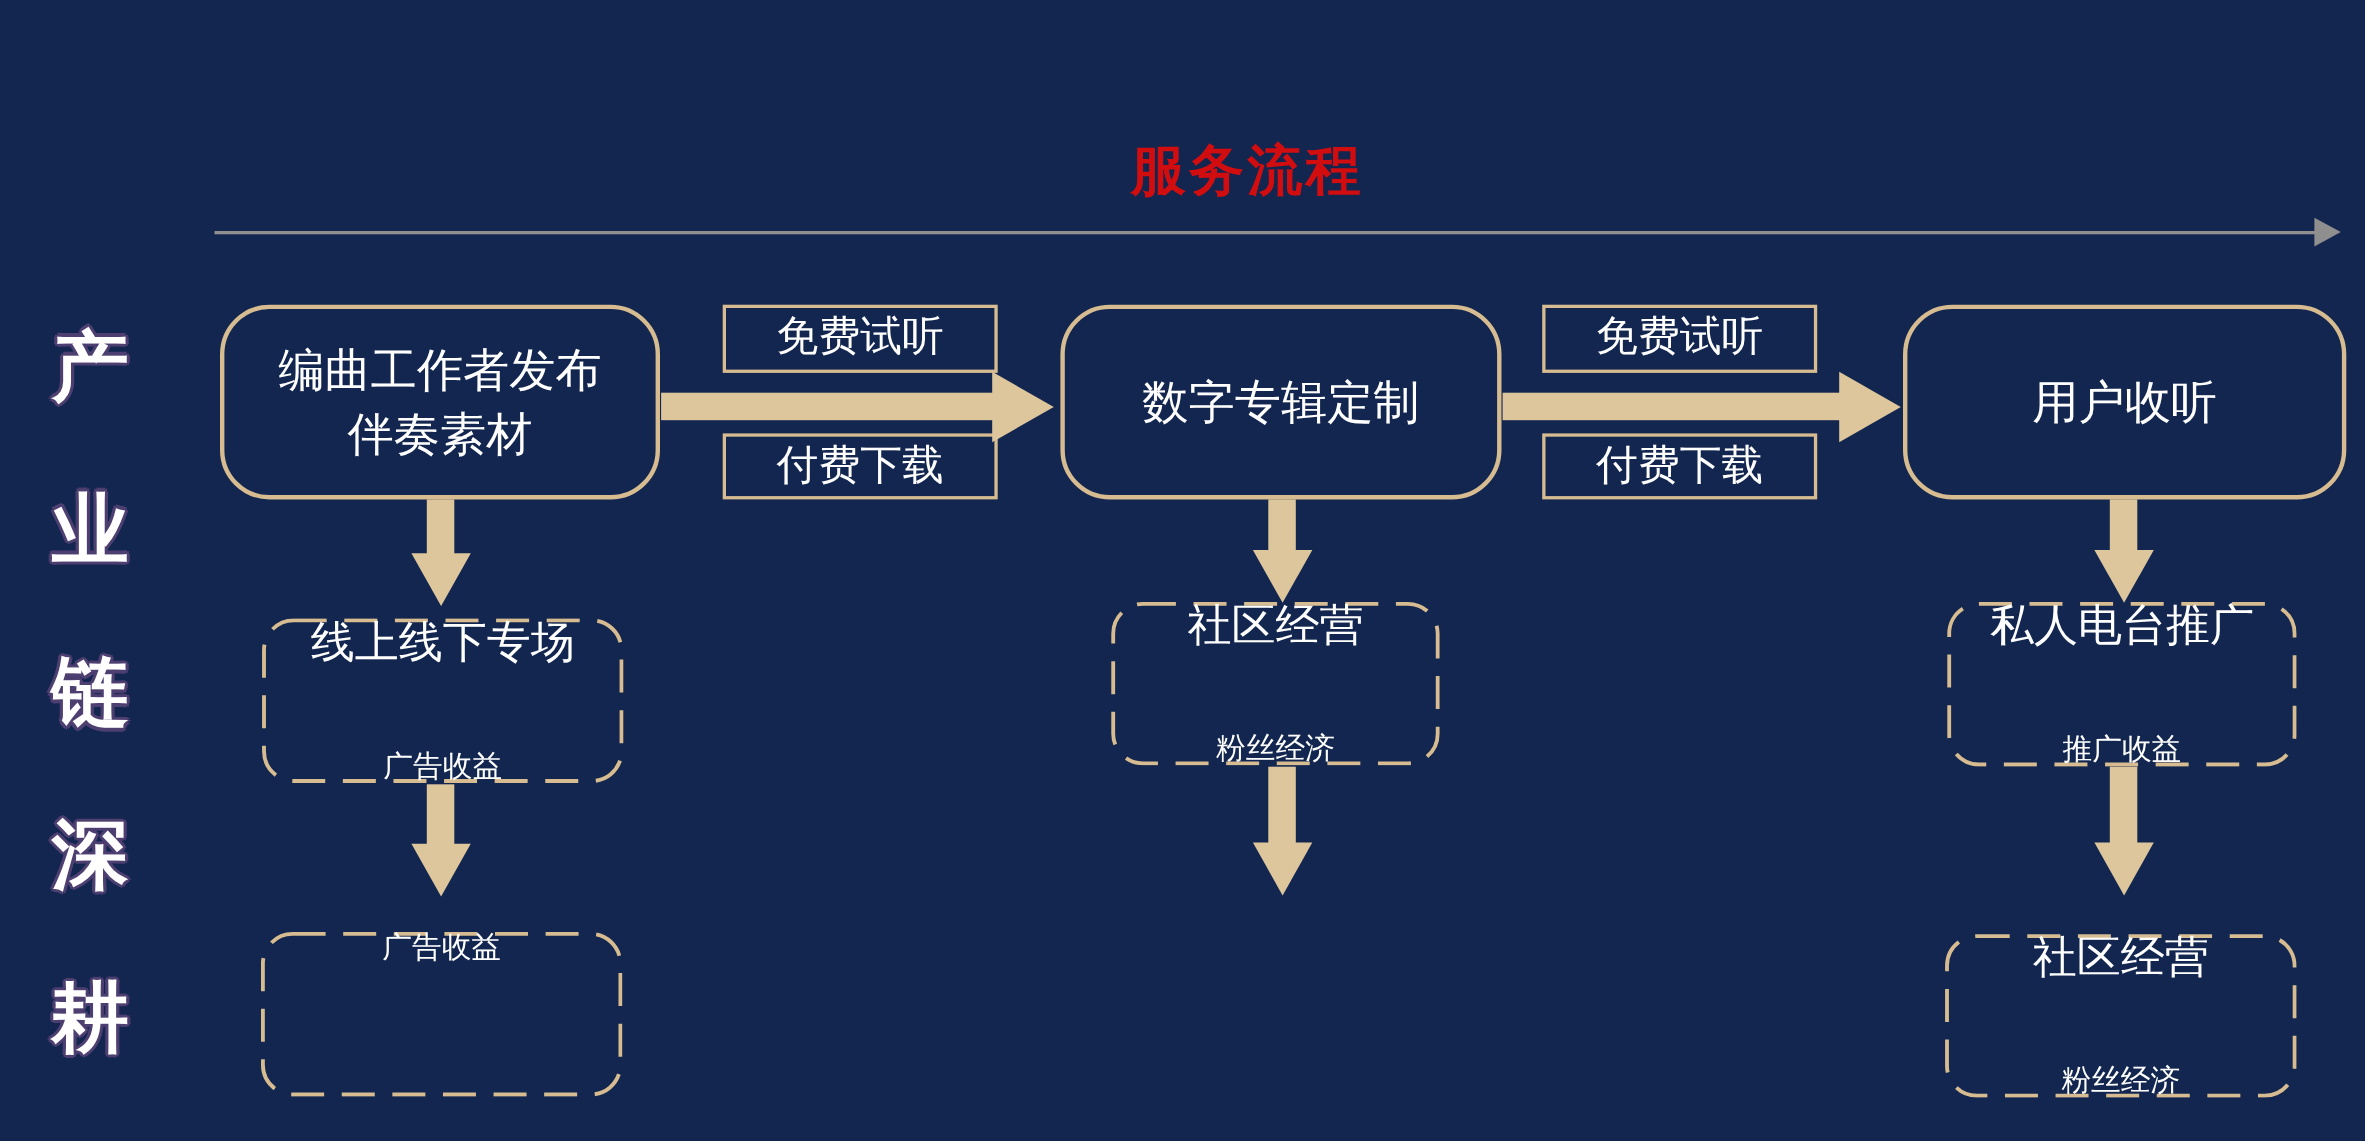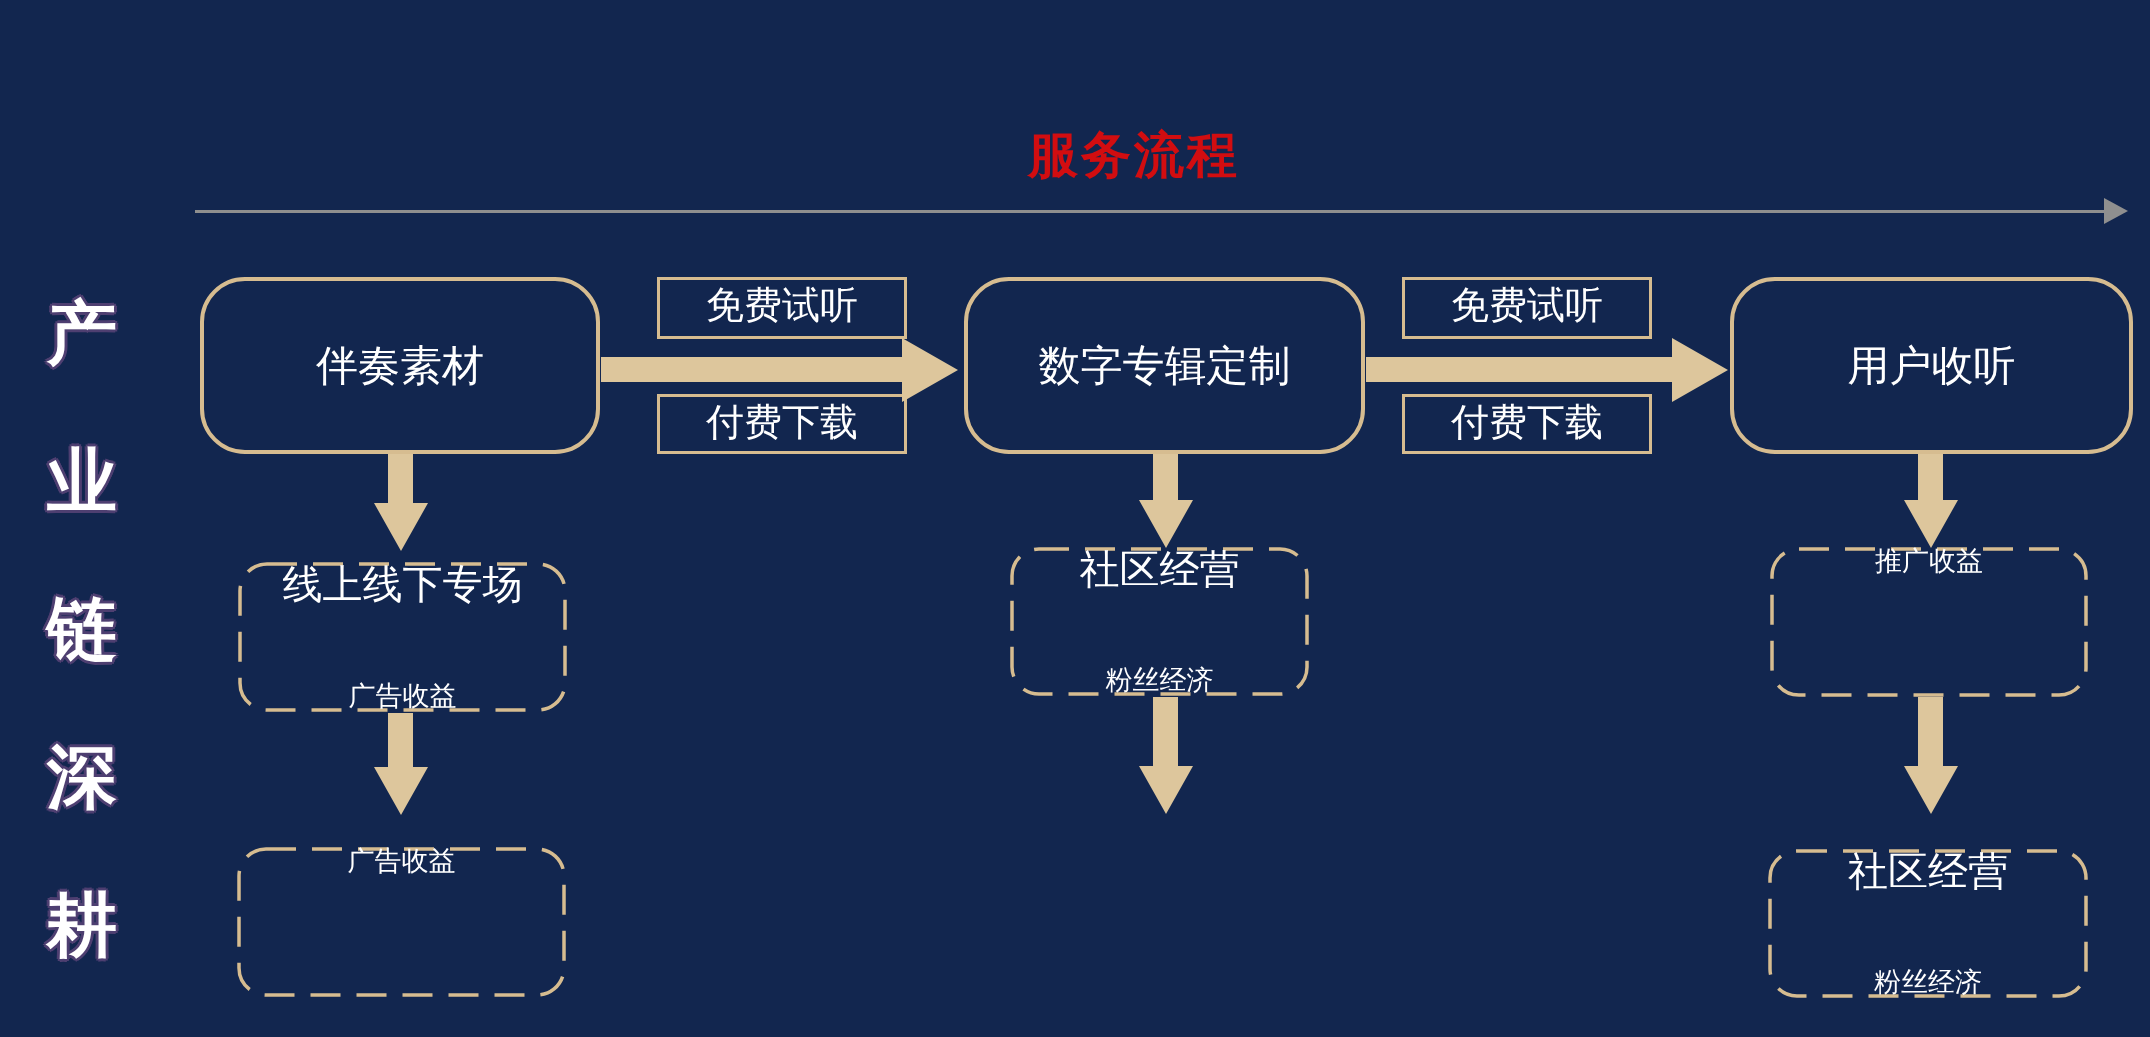--- a/index.html
+++ b/index.html
@@ -80,20 +80,21 @@
 
   <div class="side-label">
     <span class="side-char">产</span>
     <span class="side-char">业</span>
     <span class="side-char">链</span>
     <span class="side-char">深</span>
     <span class="side-char">耕</span>
   </div>
 
   <div class="node" style="left:200px;top:277px;width:400px;height:177px;">
+    <span>编曲工作者发布</span>
     <span>伴奏素材</span>
   </div>
   <div class="node" style="left:964px;top:277px;width:401px;height:177px;">
     <span>数字专辑定制</span>
   </div>
   <div class="node" style="left:1730px;top:277px;width:403px;height:177px;">
     <span>用户收听</span>
     <span></span>
   </div>
 
@@ -145,20 +146,21 @@
     <div class="content">
       <span class="sub-title">社区经营</span>
       <span class="sub-sub">粉丝经济</span>
     </div>
   </div>
   <div class="subnode" style="left:1770px;top:547px;width:318px;height:150px;">
     <svg width="318" height="150">
         <rect x="2" y="2" width="314" height="146" rx="27" fill="none" stroke="#d6bc90" stroke-width="3.5" stroke-dasharray="30 16"></rect>
       </svg>
     <div class="content">
+      <span class="sub-title">私人电台推广</span>
       <span class="sub-sub">推广收益</span>
     </div>
   </div>
 
   <div class="subnode" style="left:237px;top:847px;width:329px;height:150px;">
     <svg width="329" height="150">
         <rect x="2" y="2" width="325" height="146" rx="27" fill="none" stroke="#d6bc90" stroke-width="3.5" stroke-dasharray="30 16"></rect>
       </svg>
     <div class="content">
       <span class="sub-sub">广告收益</span>

